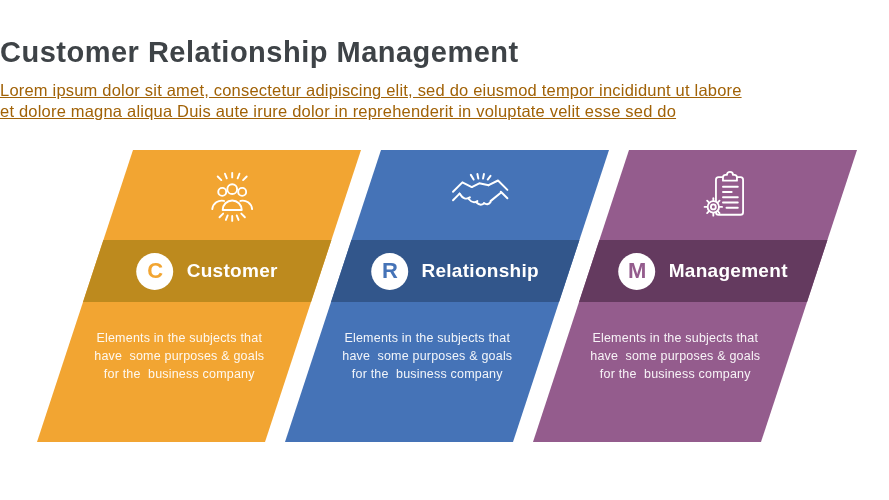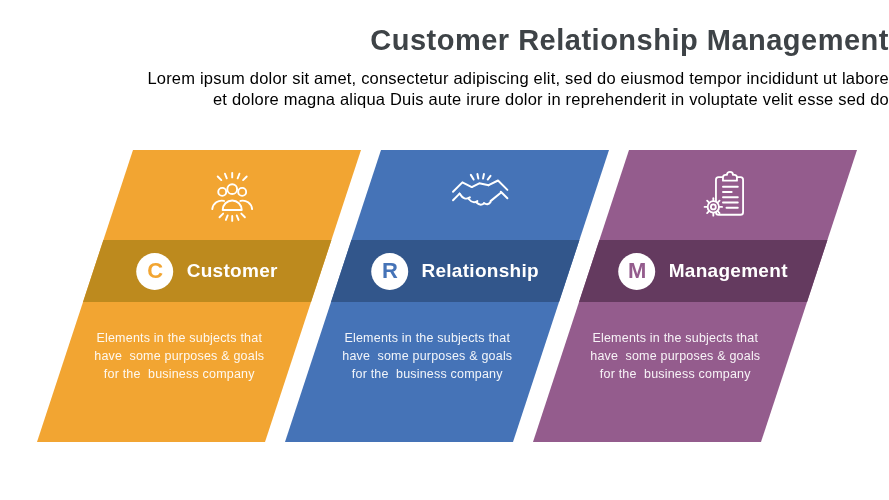--- a/index.html
+++ b/index.html
@@ -1,26 +1,26 @@
 <!DOCTYPE html>
 <html><head>
 <meta charset="utf-8">
 <style>
   * { margin:0; padding:0; box-sizing:border-box; }
   body { font-family:"Liberation Sans", sans-serif; background:#ffffff; }
   .canvas {
     position:relative; width:889px; height:500px; background:#ffffff; overflow:hidden;
   }
-  .header { text-align:right; padding-top:24px; }
+  .header { text-align:left; padding-top:24px;margin-top:12px; }
   .title {
     font-size:29px; font-weight:700; color:#3e4347; letter-spacing:0.5px;
   }
   .subtitle {
-    margin-top:11px; font-size:16.5px; line-height:1.28; color:#000000;
-    white-space:pre-line; letter-spacing:0.2px;
+    margin-top:11px; font-size:16.5px; line-height:1.28; color:#a16207;
+    white-space:pre-line; letter-spacing:0.2px;text-decoration:underline;
   }
   .card {
     position:absolute; top:150px; width:228px; height:292px;
     background:var(--card); transform:skewX(-18.2deg); transform-origin:0 0;
   }
   .card-1 { left:133px; } .card-2 { left:381px; } .card-3 { left:629px; }
   .icon-area {
     position:absolute; top:0; left:0; right:0; height:90px;
     display:flex; align-items:center; justify-content:center;
     transform:skewX(18.2deg);

